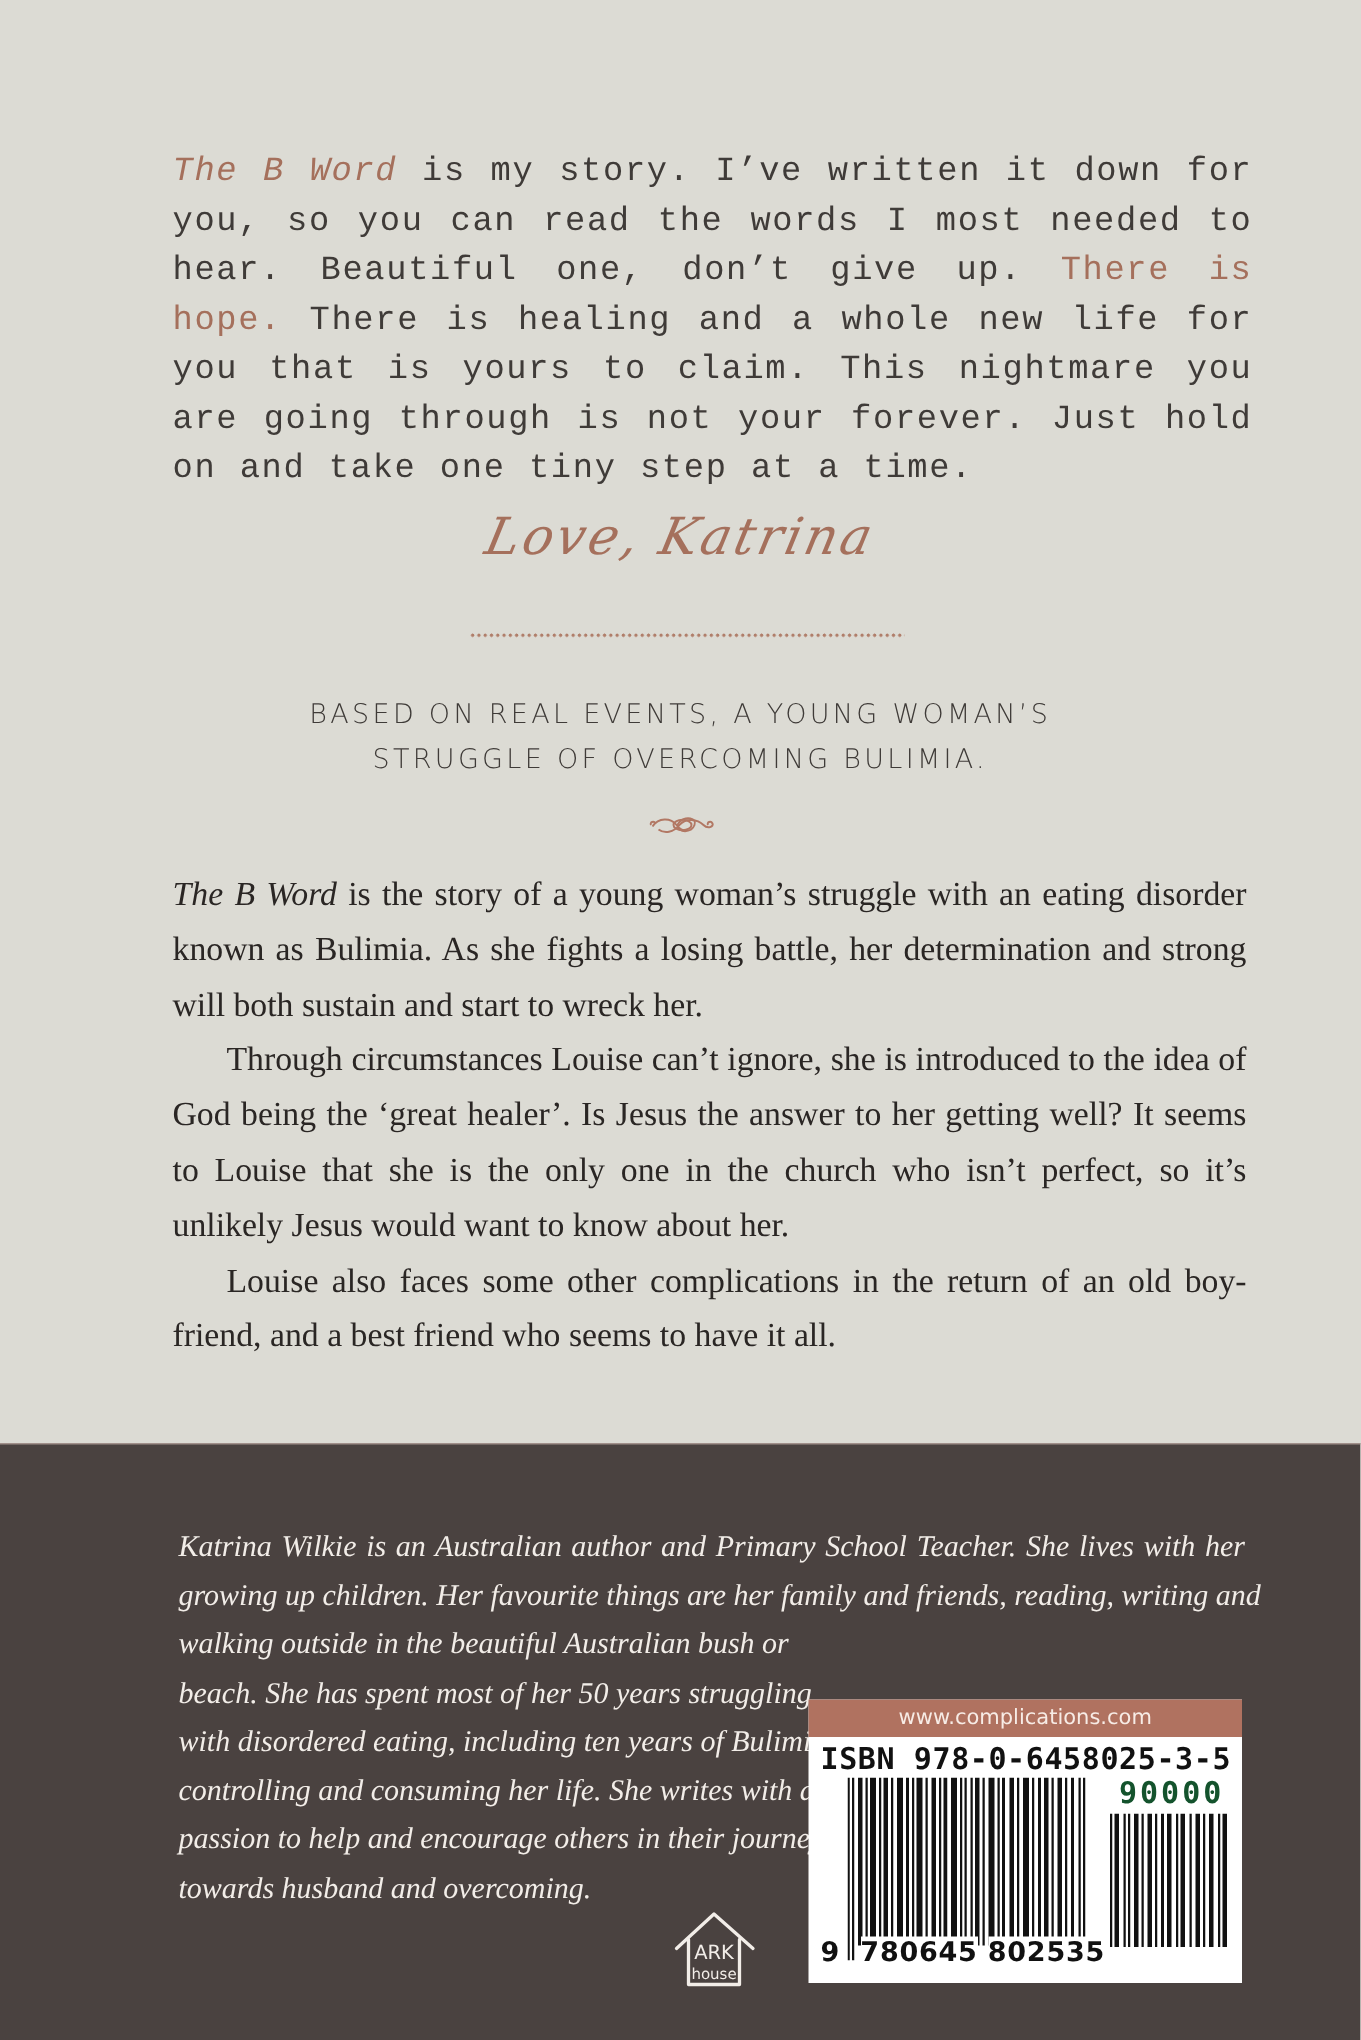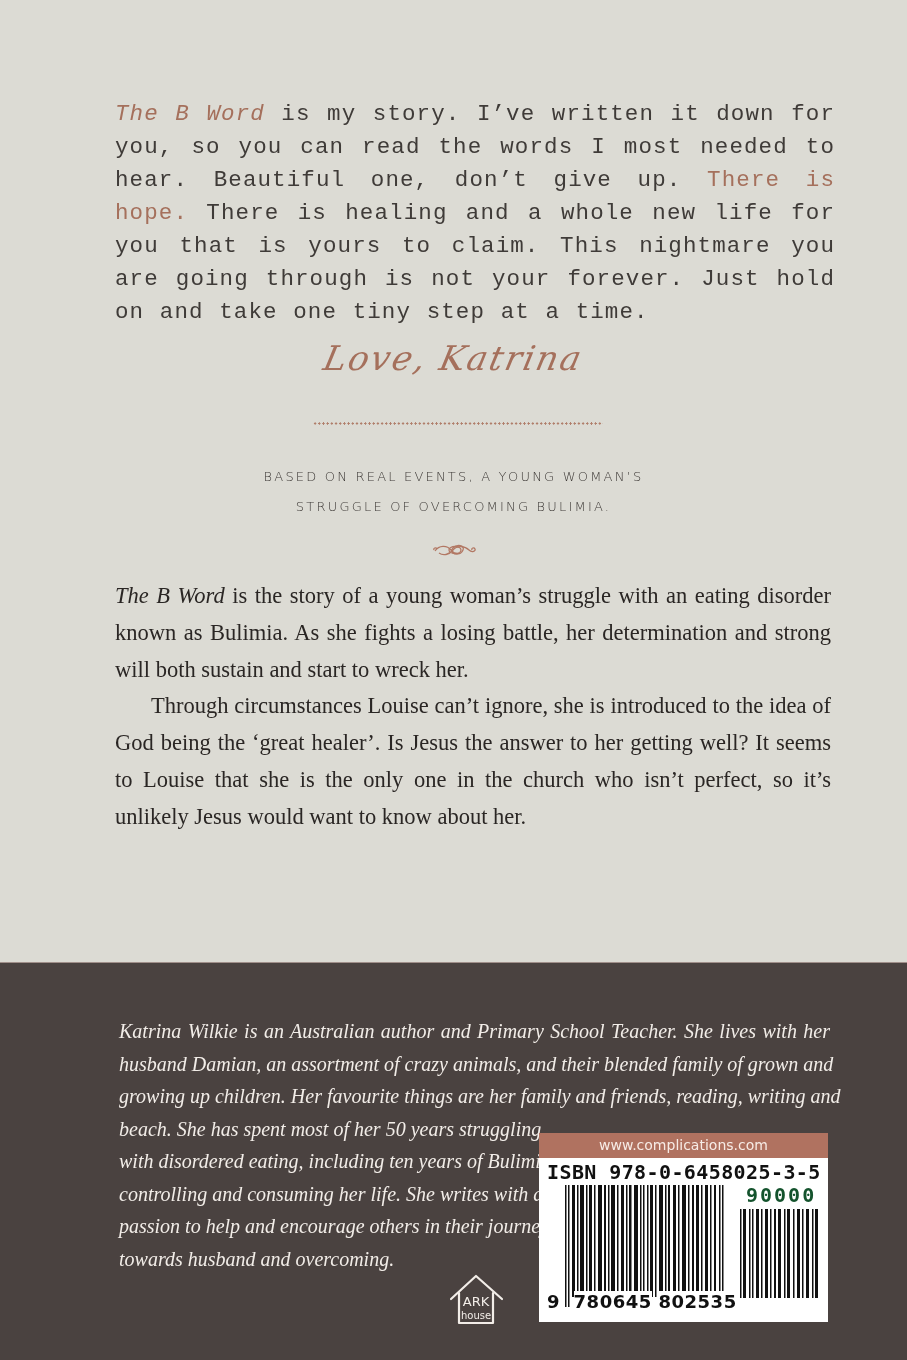--- a/index.html
+++ b/index.html
@@ -38,21 +38,21 @@
   .dotline {
     position: absolute; left: 313px; top: 422px; width: 290px; height: 3px;
     background-image: radial-gradient(circle, #b07e6a 1.1px, transparent 1.3px);
     background-size: 4.2px 3px;
   }
   .tagline {
     position: absolute; left: 0; width: 907px; top: 462px;
     text-align: center;
     font-family: "DejaVu Sans", sans-serif;
     font-weight: 200;
-    font-size: 13px;
+    font-size: 18px;
     line-height: 30px;
     letter-spacing: 2.2px;
     color: #3f3b38;
   }
   .flourish {
     position: absolute; left: 431px; top: 540px; width: 48px; height: 20px;
   }
   .blurb {
     position: absolute; left: 115px; top: 578px; width: 716px;
     font-family: "Liberation Serif", serif;
@@ -145,28 +145,29 @@
     <path d="M4 11 C 8 5, 16 5, 20 10 C 24 15, 30 15, 32 10 C 34 5, 26 4, 22 8 C 18 12, 24 16, 30 13"></path>
     <path d="M8 13 C 12 16, 18 15, 22 10 C 26 5, 34 6, 38 10 C 41 13, 45 11, 44 9 C 43 7, 40 8, 41 10"></path>
     <path d="M3 10 C 2 8, 5 7, 6 9"></path>
     <ellipse cx="24" cy="10" rx="6" ry="3.5"></ellipse>
   </g>
 </svg>
 
 <div class="blurb">
   <p><span class="it">The B Word</span><span> is the story of a young woman’s struggle with an eating disorder known as Bulimia. As she fights a losing battle, her determination and strong will both sustain and start to wreck her.</span></p>
   <p style="text-indent:1.6em">Through circumstances Louise can’t ignore, she is introduced to the idea of God being the ‘great healer’. Is Jesus the answer to her getting well? It seems to Louise that she is the only one in the church who isn’t perfect, so it’s unlikely Jesus would want to know about her.</p>
+  <p style="text-indent:1.6em">Louise also faces some other complications in the return of an old boy-friend, and a best friend who seems to have it all.</p>
 </div>
 
 <div class="bottom"></div>
 
 <div class="bio">
   <span class="line">Katrina Wilkie is an Australian author and Primary School Teacher. She lives with her</span>
-  <span class="line">husband Damian, an assortment of crazy animals, and their blended family of grown and</span>
   <span class="line">growing up children. Her favourite things are her family and friends, reading, writing and</span>
+  <span class="line short">walking outside in the beautiful Australian bush or</span>
   <span class="line short">beach. She has spent most of her 50 years struggling</span>
   <span class="line short">with disordered eating, including ten years of Bulimia</span>
   <span class="line short">controlling and consuming her life. She writes with a</span>
   <span class="line short">passion to help and encourage others in their journey</span>
   <span class="line short last">towards husband and overcoming.</span>
 </div>
 
 <svg class="ark-logo" viewBox="0 0 55 52">
   <g fill="none" stroke="#f2ede8" stroke-width="2.2" stroke-linecap="round" stroke-linejoin="round">
     <path d="M2 26 L27 3 L53 26"></path>

